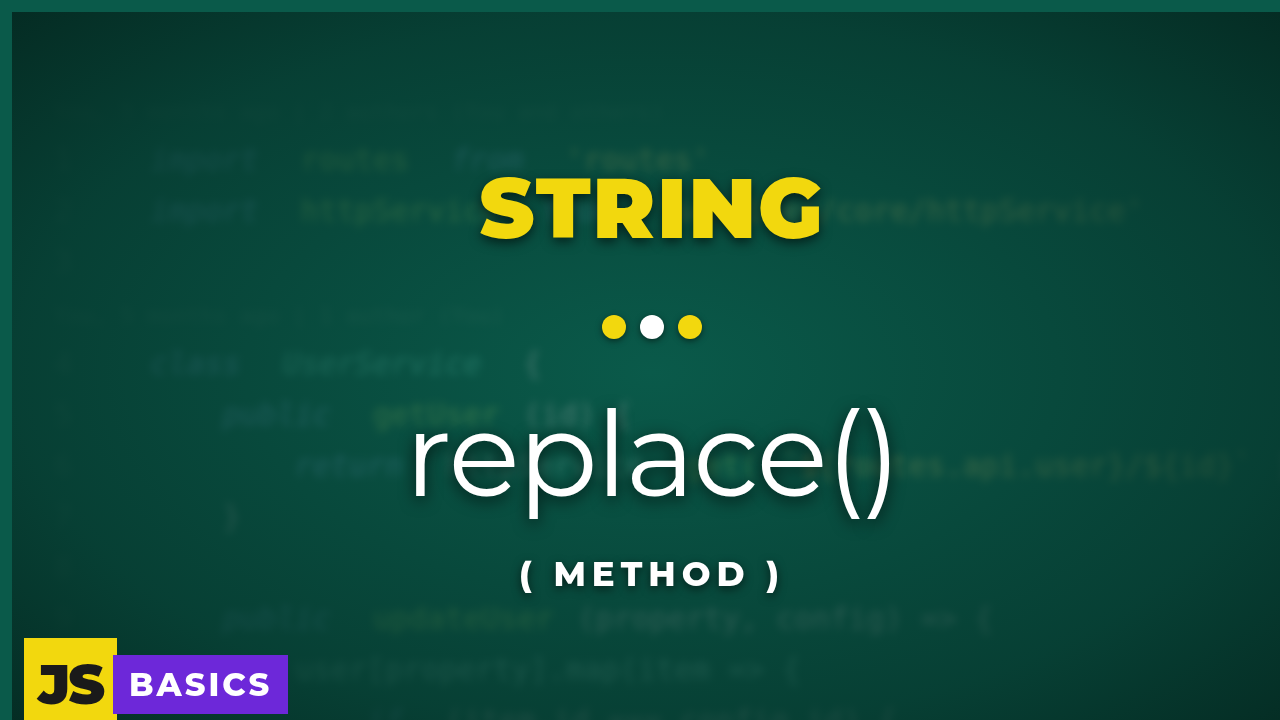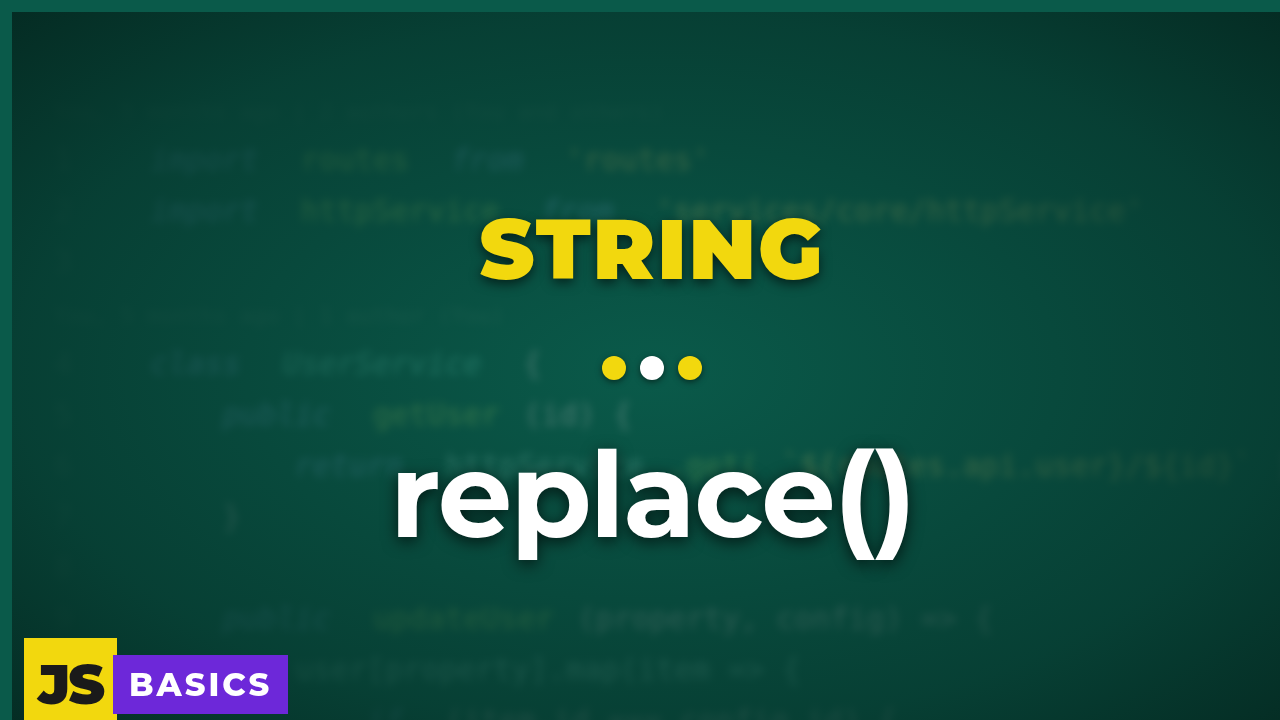--- a/index.html
+++ b/index.html
@@ -62,21 +62,21 @@
 }
 .dot {
   width: 22px;
   height: 22px;
   border-radius: 50%;
   box-shadow: 0 2px 6px rgba(0,0,0,0.5);
 }
 .dot.yellow { background: #f2d80e; }
 .dot.white { background: #fff; }
 .method-name {
-  font-weight: 700;
+  font-weight: 400;
   font-size: 118px;
   color: #fff;
   text-shadow: 0 4px 16px rgba(0,0,0,0.7);
   letter-spacing: -2px;
   line-height: 1;
 }
 .method-label {
   font-weight: 800;
   font-size: 34px;
   color: #fff;
@@ -135,18 +135,19 @@
 <div class="vignette"></div>
 
 <div class="content">
   <div class="title-string">STRING</div>
   <div class="dots">
     <div class="dot yellow"></div>
     <div class="dot white"></div>
     <div class="dot yellow"></div>
   </div>
   <div class="method-name">replace()</div>
+  <div class="method-label">( METHOD )</div>
 </div>
 
 <div class="badge">
   <div class="badge-js">JS</div>
   <div class="badge-basics">BASICS</div>
 </div>
 
 </body></html>

